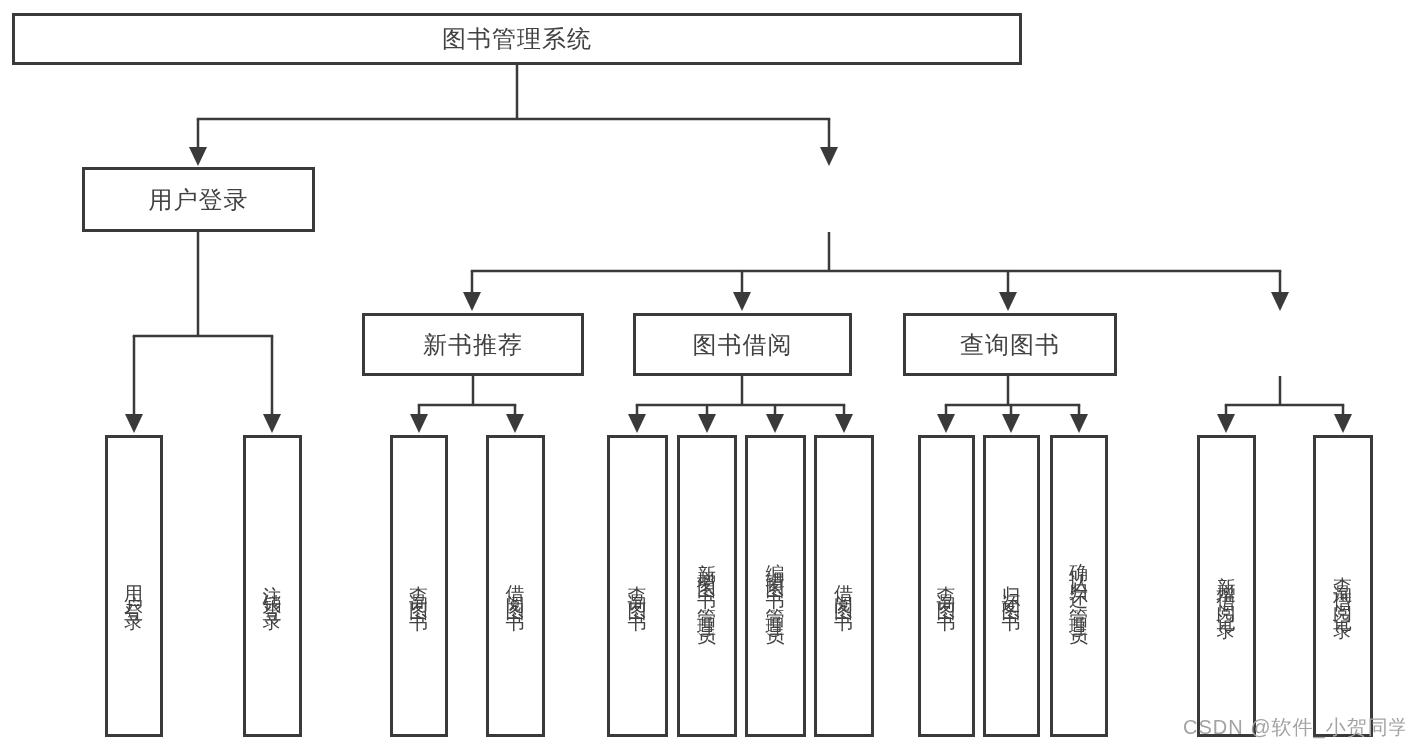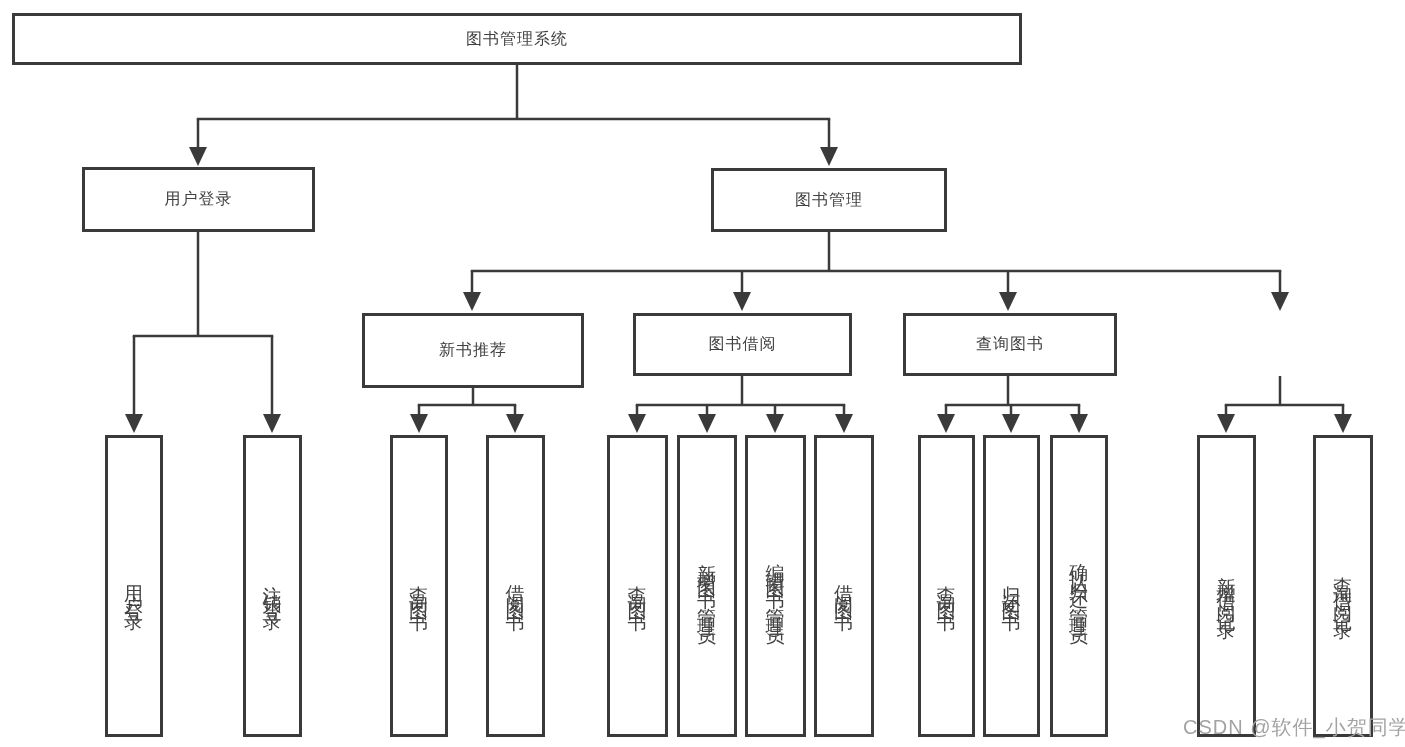--- a/index.html
+++ b/index.html
@@ -20,21 +20,21 @@
   #connectors{
     position:absolute;left:0;top:0;width:1405px;height:747px;
     pointer-events:none;
   }
   .node{
     position:absolute;
     border:3px solid var(--line);
     background:#fff;
     display:flex;align-items:center;justify-content:center;
     color:var(--text);
-    font-size:16px;
+    font-size:24px;
     letter-spacing:1px;
     white-space:nowrap;
     z-index:2;
   }
   .leaf{
     writing-mode:vertical-rl;
     letter-spacing:9px;
     font-size:19px;
     line-height:1;
     padding-top:4px;
@@ -104,23 +104,22 @@
       <line x1="1224.75" y1="405" x2="1344.25" y2="405" stroke="var(--line)" stroke-width="2.5"></line>
       <line x1="1226" y1="405" x2="1226" y2="416" stroke="var(--line)" stroke-width="2.5"></line>
       <polygon points="1217,414 1235,414 1226,433" fill="var(--line)"></polygon>
       <line x1="1343" y1="405" x2="1343" y2="416" stroke="var(--line)" stroke-width="2.5"></line>
       <polygon points="1334,414 1352,414 1343,433" fill="var(--line)"></polygon>
     </svg>
 
   <div class="node" style="left:12px;top:13px;width:1010px;height:52px;">图书管理系统</div>
 
   <div class="node" style="left:82px;top:167px;width:233px;height:65px;">用户登录</div>
-  <div class="node" style="left:711px;top:168px;width:236px;height:64px;">图书管理</div>
 
-  <div class="node" style="left:362px;top:313px;width:222px;height:75px;">新书推荐</div>
+  <div class="node" style="left:362px;top:313px;width:222px;height:63px;">新书推荐</div>
   <div class="node" style="left:633px;top:313px;width:219px;height:63px;text-align:center;">图书借阅</div>
   <div class="node" style="left:903px;top:313px;width:214px;height:63px;">查询图书</div>
 
   <div class="node leaf" style="left:105px;top:435px;width:58px;height:302px;">用户登录</div>
   <div class="node leaf" style="left:243px;top:435px;width:59px;height:302px;">注销登录</div>
 
   <div class="node leaf" style="left:390px;top:435px;width:58px;height:302px;">查询图书</div>
   <div class="node leaf" style="left:486px;top:435px;width:59px;height:302px;">借阅图书</div>
 
   <div class="node leaf" style="left:607px;top:435px;width:61px;height:302px;">查询图书</div>

